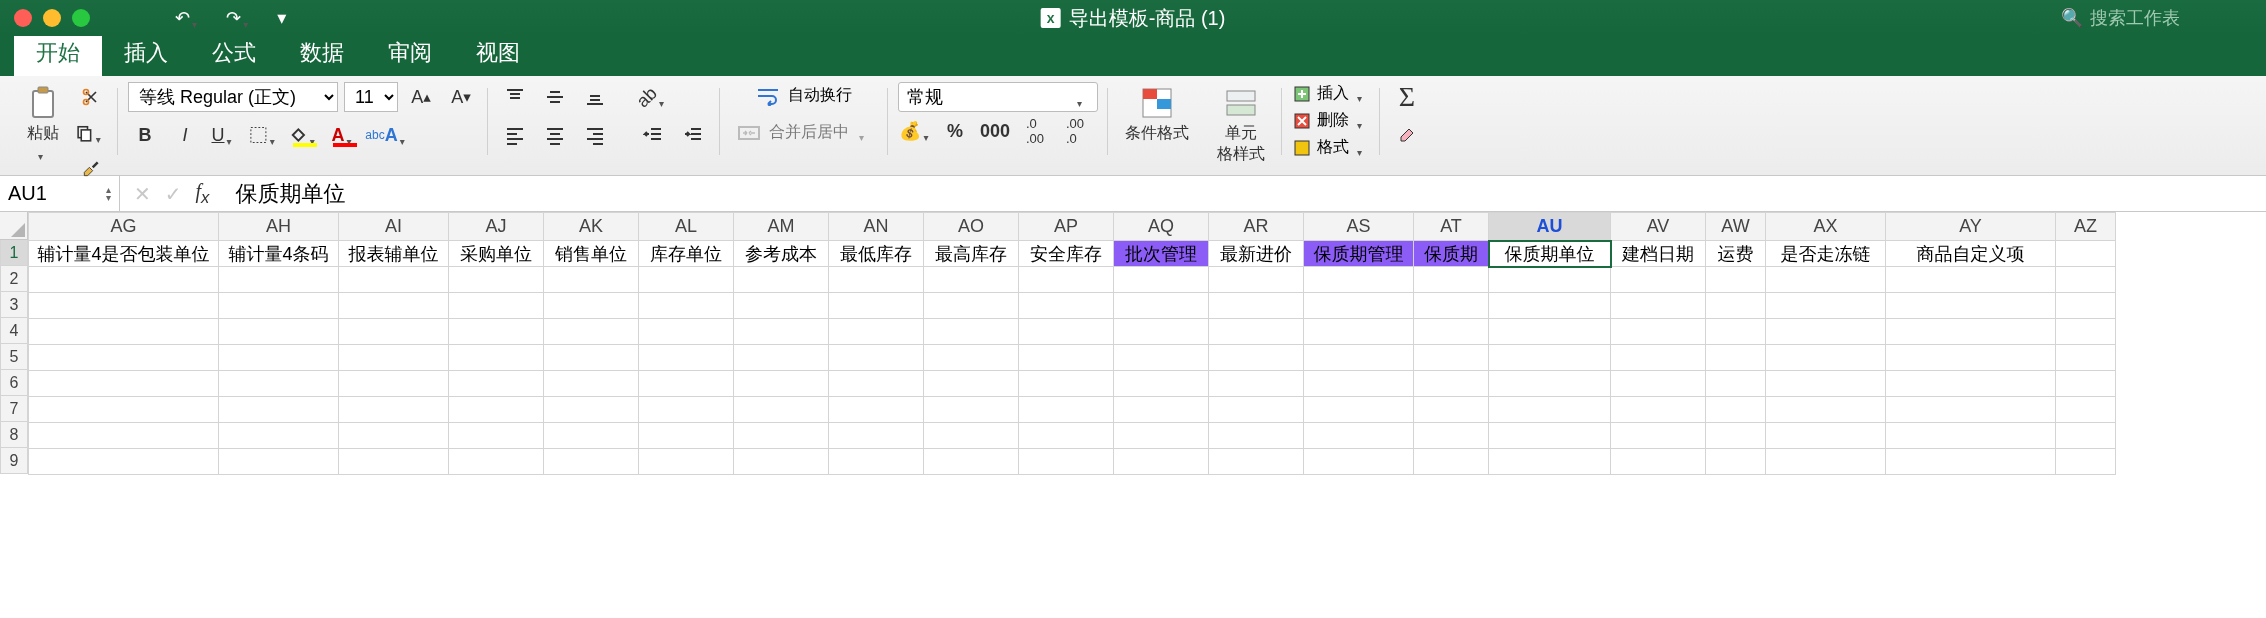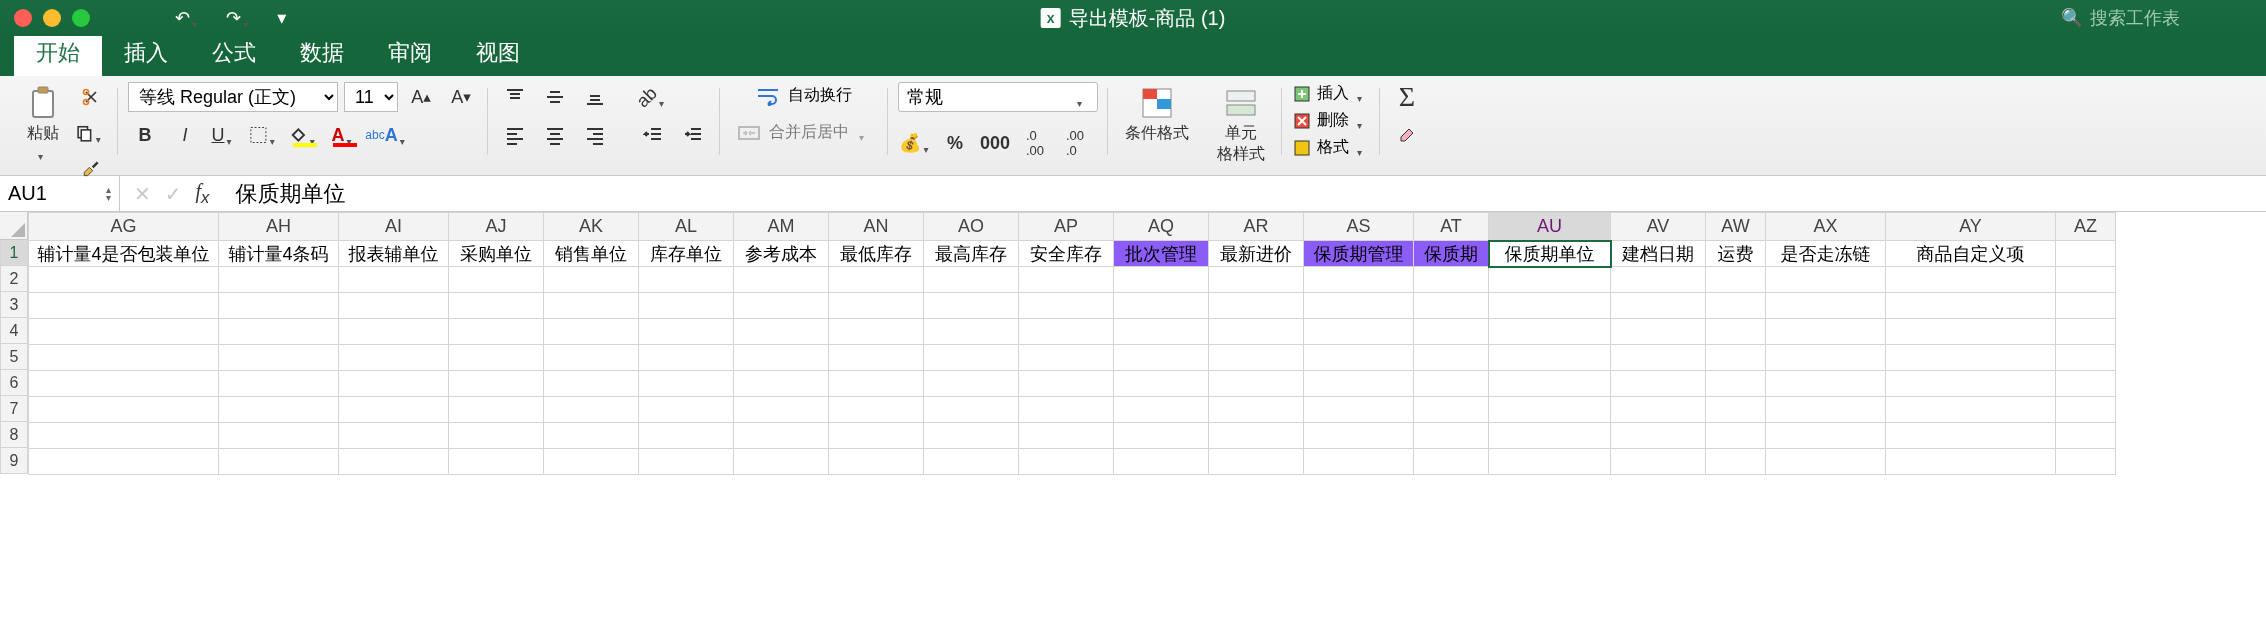--- a/index.html
+++ b/index.html
@@ -57,21 +57,21 @@
   .fx { font-style:italic; font-family:"Times New Roman",serif; color:#333; font-size:20px; margin-right:6px;}
   .fbar input { flex:1; border:none; height:100%; font-size:22px; padding:0 6px; outline:none; }
 
   
   .gridwrap { position:relative; }
   .corner { position:absolute; left:0; top:0; width:28px; height:28px; background:#f3f3f3; border-right:1px solid #c8c8c8; border-bottom:1px solid #c8c8c8; display:flex; align-items:flex-end; justify-content:flex-end;}
   .corner::after{content:"";width:0;height:0;border-style:solid;border-width:0 0 14px 14px;border-color:transparent transparent #b5b5b5 transparent;margin:2px;}
   table.grid { border-collapse:collapse; table-layout:fixed; margin-left:28px; }
   table.grid th, table.grid td { border:1px solid #d4d4d4; font-size:18px; font-weight:normal; color:#000; text-align:center; height:26px; overflow:hidden; white-space:nowrap; padding:0 4px;}
   table.grid thead th { background:#f3f3f3; color:#444; height:28px; }
-  table.grid thead th.active { background:#d9d9d9; color:#701a75; font-weight:normal; }
+  table.grid thead th.active { background:#d9d9d9; color:#1d4ed8; font-weight:bold; }
   .rowhdrs { position:absolute; left:0; top:28px; width:28px; }
   .rowhdrs div { height:26px; border:1px solid #d4d4d4; border-top:none; background:#f3f3f3; font-size:16px; color:#444; display:flex;align-items:center;justify-content:center;}
   .rowhdrs div.active{background:#d9d9d9;color:#1a6b3f;}
   td.hl { background:#8b5cf6; }
   td.sel { outline:2px solid #1a6b3f; outline-offset:-1px; background:#fff;}
   td.data{text-align:center;}
 
   .sumicon{font-size:28px;font-family:"Times New Roman",serif;}
 </style>
 </head>
@@ -272,21 +272,21 @@
             <rect x="2" y="4" width="20" height="12" fill="none" stroke="#888" stroke-width="2"></rect>
             <path d="M6 10h4m4 0h4M10 10l-2-2m2 2l-2 2m4-2l2-2m-2 2l2 2" stroke="#888" stroke-width="1.5" fill="none"></path>
           </svg>
         <span>合并后居中</span>
           <span class="dd"></span>
       </div>
     </div>
   </div>
 
   <div class="group">
-    <div class="gcol" style="gap:16px">
+    <div class="gcol" style="gap:4px">
       <div class="numfmt rbtn">
           <span>常规</span>
           <span class="dd"></span>
         </div>
       <div class="grow">
         <div class="ib rbtn">
             <span style="color:#d4a017">💰</span>
             <span class="dd"></span>
           </div>
         <div class="ib rbtn">

